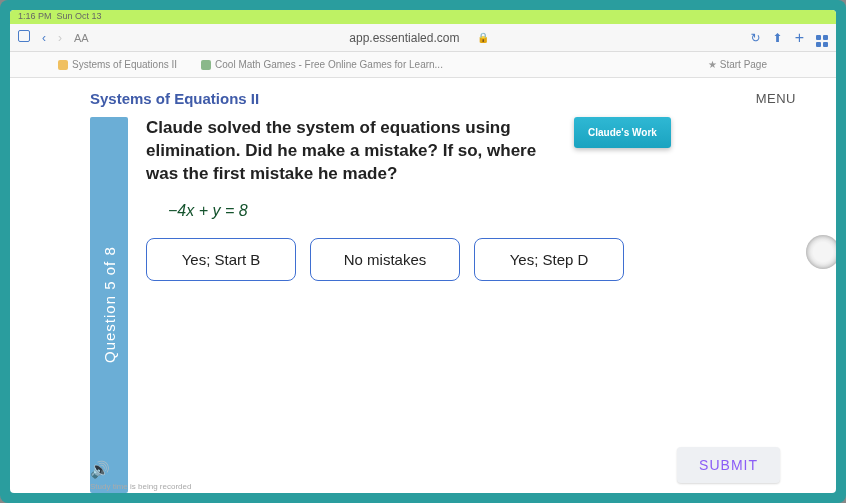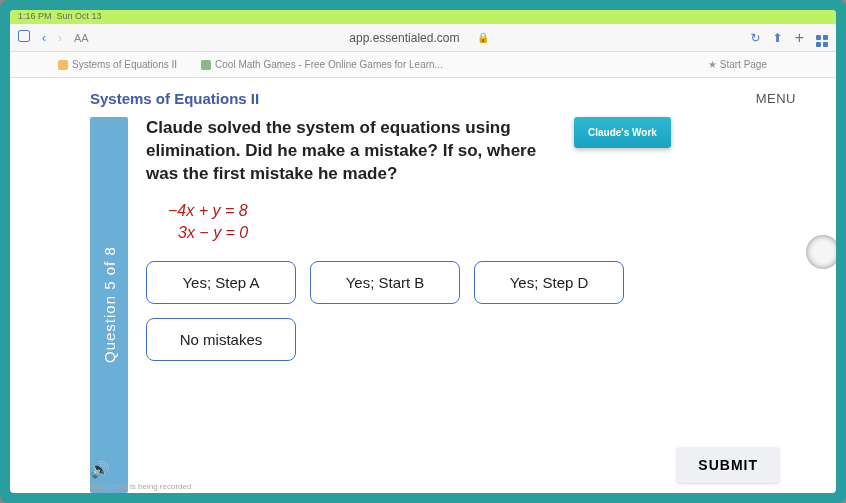--- a/index.html
+++ b/index.html
@@ -17,25 +17,25 @@
 .tab-strip .start-page{margin-left:auto;margin-right:57px;color:#888}
 .page-header{display:flex;align-items:center;padding:12px 40px 6px 80px}
 .page-title{color:#3f5ba9;font-size:15px;font-weight:600}
 .menu-link{margin-left:auto;color:#555;font-size:13px;letter-spacing:0.5px}
 .content-area{flex:1;display:flex;padding:0 40px 0 80px}
 .sidebar-strip{width:38px;background:#6baed6;color:#fff;display:flex;align-items:center;justify-content:center;writing-mode:vertical-rl;transform:rotate(180deg);font-size:15px;font-weight:500;letter-spacing:1px;border-radius:2px;margin-top:4px;align-self:stretch}
 .main-col{flex:1;padding:4px 0 0 18px;position:relative}
 .question-row{display:flex;align-items:flex-start;gap:28px}
 .question-text{font-size:17px;font-weight:700;color:#222;line-height:1.35;max-width:400px}
 .work-btn{background:linear-gradient(#2fb8d4,#1aa3c0);color:#fff;border:none;border-radius:3px;padding:10px 14px;font-size:10px;font-weight:700;cursor:pointer;box-shadow:0 2px 5px rgba(0,0,0,0.25);white-space:nowrap}
-.equations{font-size:16px;font-style:italic;color:#b91c1c;margin:14px 0 16px 22px;line-height:1.4}
+.equations{font-size:16px;font-style:italic;color:#14532d;margin:14px 0 16px 22px;line-height:1.4}
 .answer-grid{display:grid;grid-template-columns:repeat(3,150px);gap:14px}
 .answer-btn{border:1.5px solid #3f6fd1;border-radius:8px;background:#fff;padding:12px 8px;font-size:15px;color:#222;text-align:center;cursor:pointer}
 .footer{position:absolute;bottom:10px;right:56px}
-.submit-btn{background:#eef0f3;border:none;border-radius:4px;padding:10px 22px;font-size:14px;font-weight:700;letter-spacing:1px;color:#000000;cursor:pointer;box-shadow:0 1px 2px rgba(0,0,0,0.15)}
+.submit-btn{background:#eef0f3;border:none;border-radius:4px;padding:10px 22px;font-size:14px;font-weight:400;letter-spacing:1px;color:#8b5cf6;cursor:pointer;box-shadow:0 1px 2px rgba(0,0,0,0.15)}
 .speaker-icon{position:absolute;bottom:14px;left:80px;color:#3f5ba9;font-size:16px}
 .recording{position:absolute;bottom:2px;left:80px;font-size:8px;color:#aaa}
 .home-btn{position:absolute;right:-4px;top:50%;transform:translateY(-50%);width:34px;height:34px;border-radius:50%;background:radial-gradient(circle,#f5f5f5 40%,#ddd 70%);box-shadow:inset 0 0 4px rgba(0,0,0,0.3)}
 .lock{font-size:10px}
 .sq{display:inline-block;width:12px;height:12px;border:1.5px solid #4a7dc9;border-radius:2px}
 .plus{font-size:16px;font-weight:300}
 .grid-ic{display:inline-grid;grid-template-columns:5px 5px;grid-template-rows:5px 5px;gap:2px}
 .grid-ic span{background:#4a7dc9;border-radius:1px}
 .star{color:#999;font-size:10px}
 .tab-ic{width:10px;height:10px;background:#f0c060;border-radius:2px;display:inline-block}
@@ -102,28 +102,26 @@
       </div>
 
       <div class="main-col">
         <div class="question-row">
           <div class="question-text">Claude solved the system of equations using elimination. Did he make a mistake? If so, where was the first mistake he made?</div>
           <button class="work-btn">Claude's Work</button>
         </div>
 
         <div class="equations">
           <div>−4x + y = 8</div>
-          <div style="margin-left:10px">3x − y = 0</div>
         </div>
 
         <div class="answer-grid">
-          <button class="answer-btn">Yes; Step A</button>
           <button class="answer-btn">Yes; Start B</button>
+          <button class="answer-btn">No mistakes</button>
           <button class="answer-btn">Yes; Step D</button>
-          <button class="answer-btn">No mistakes</button>
         </div>
       </div>
     </div>
 
     <div class="footer">
       <button class="submit-btn">SUBMIT</button>
     </div>
 
     <div class="speaker-icon">🔊</div>
     <div class="recording">Study time is being recorded</div>

